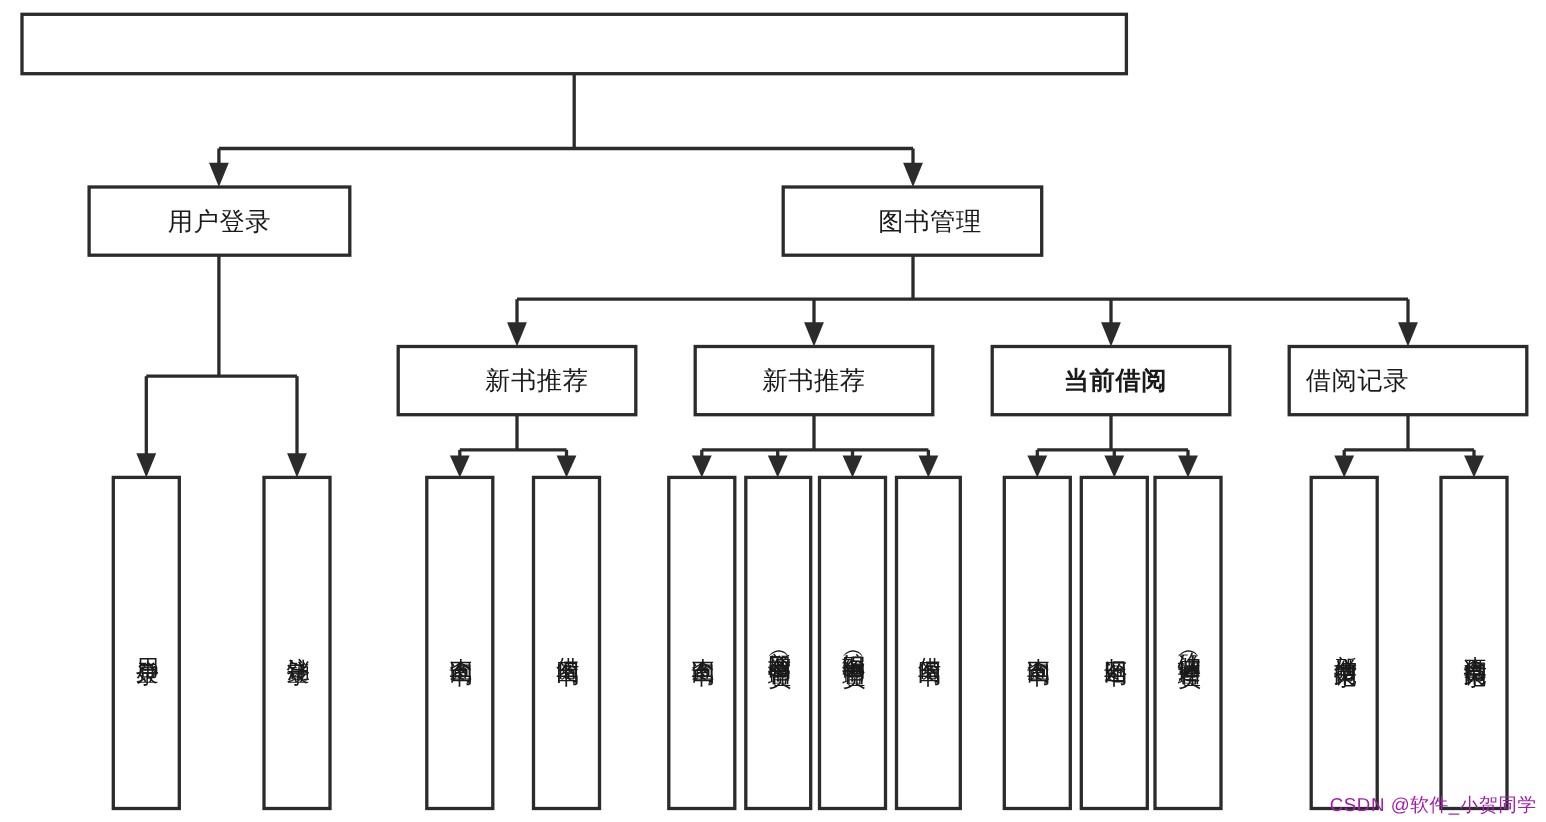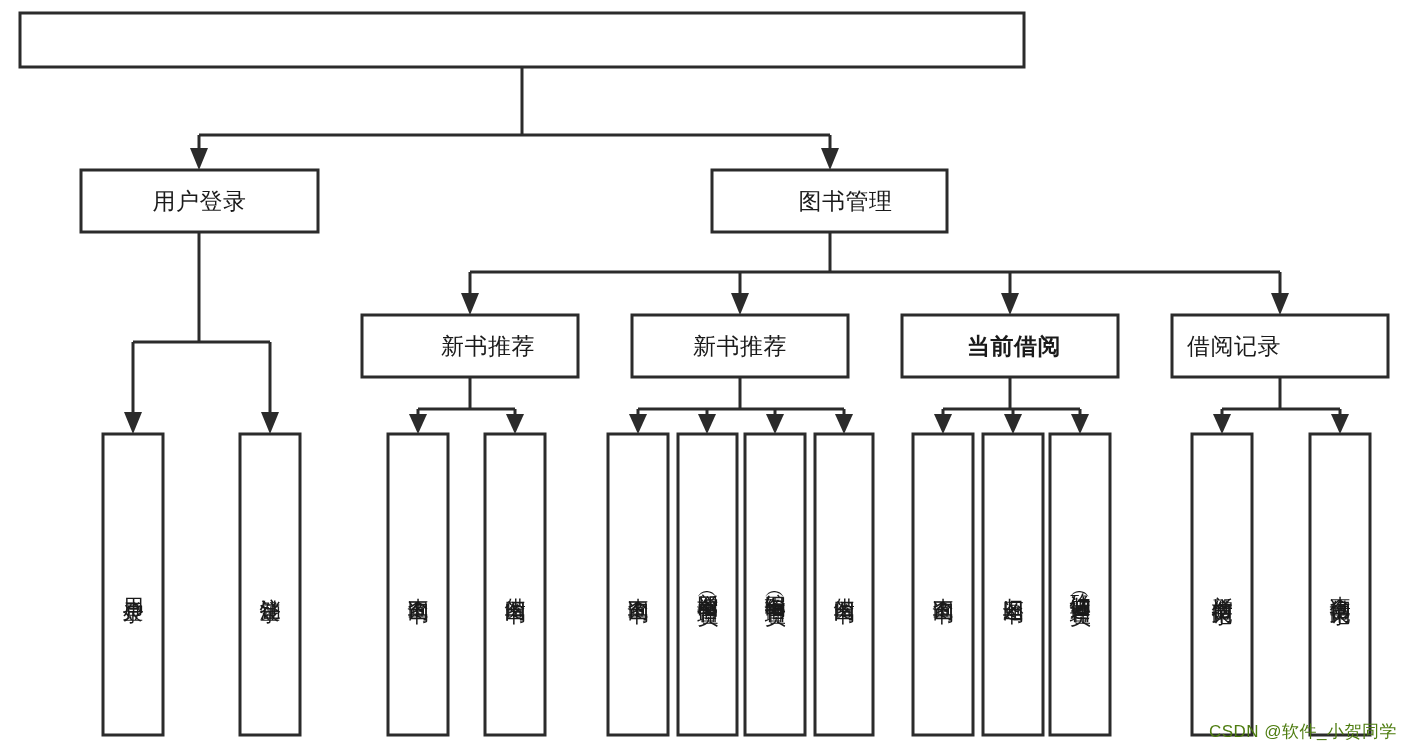--- a/index.html
+++ b/index.html
@@ -62,21 +62,21 @@
     writing-mode: vertical-rl;
     text-orientation: upright;
     font-size: 21px;
     letter-spacing: 2px;
   }
   .watermark {
     position: absolute;
     right: 8px;
     bottom: 4px;
     font-size: 17px;
-    color: #4d7c0f;
+    color: #a21caf;
     font-family: "Liberation Sans", "DejaVu Sans", sans-serif;
     white-space: nowrap;
     letter-spacing: 0.5px;
   }
 </style>
 </head>
 <body>
 
 <div id="diagram-root">
 

